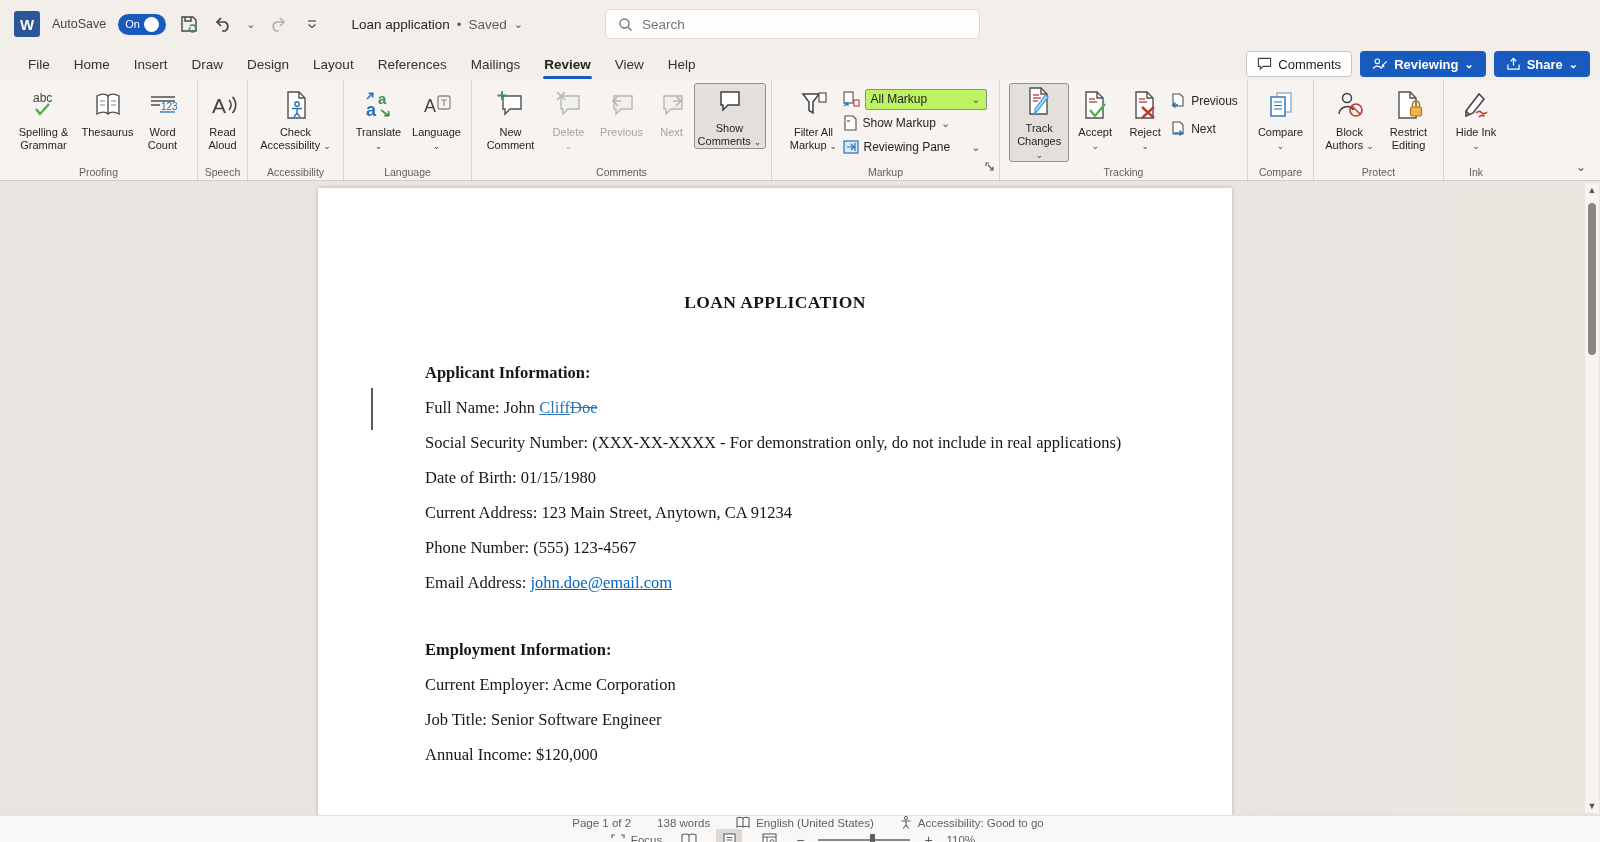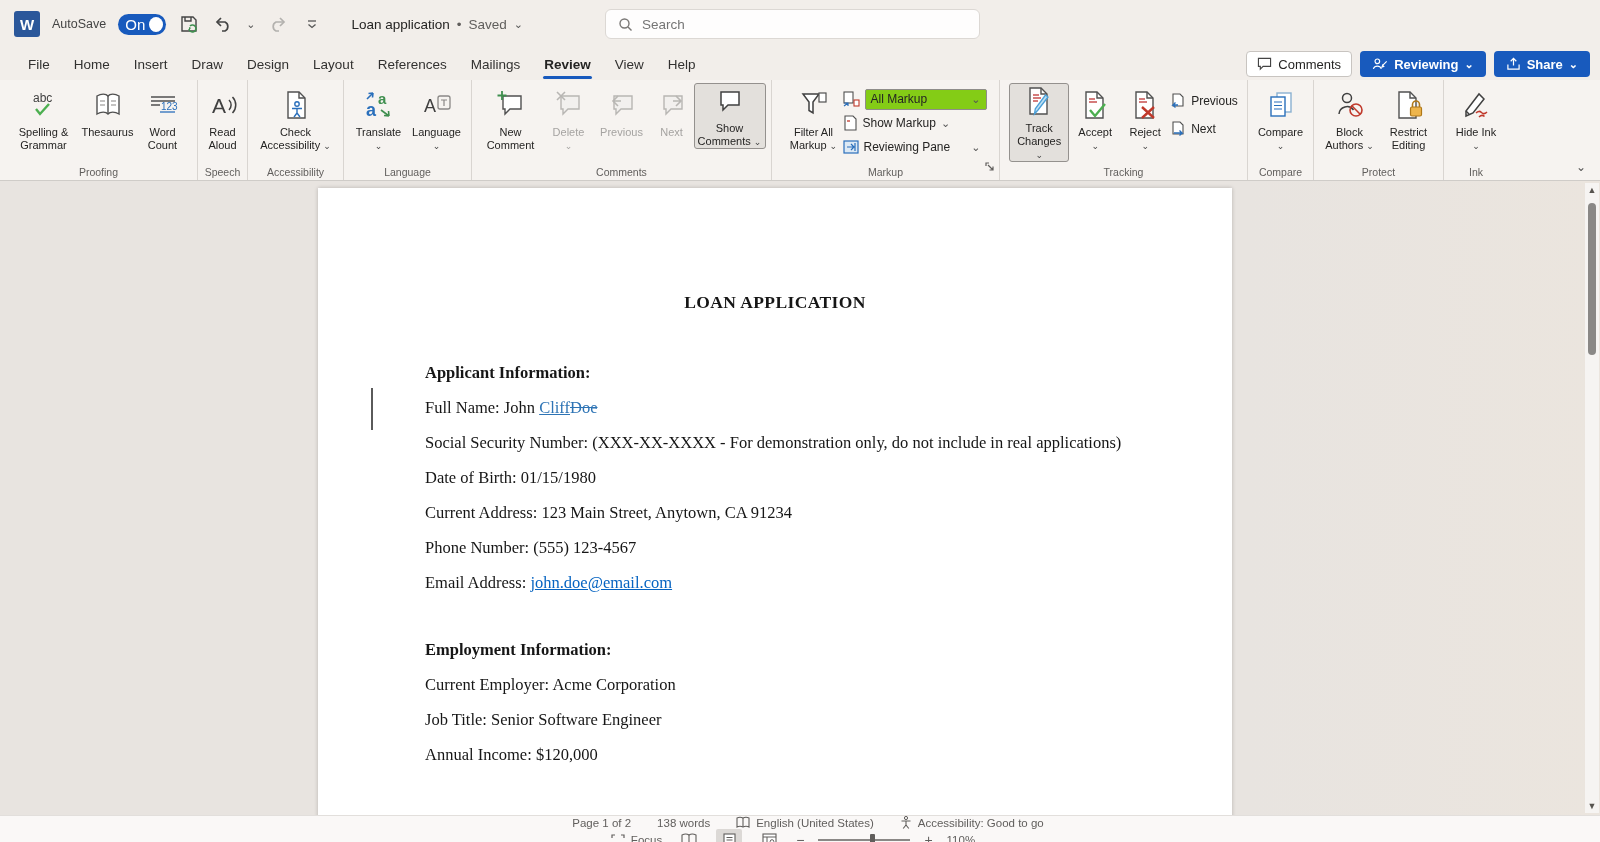--- a/index.html
+++ b/index.html
@@ -5,21 +5,21 @@
   * { margin:0; padding:0; box-sizing:border-box; }
   html,body { width:1600px; height:842px; overflow:hidden; font-family:"Liberation Sans",sans-serif; background:#e9e5e1; }
   .app { position:relative; width:1600px; height:842px; }
 
   
   .titlebar { position:absolute; top:0; left:0; right:0; height:48px; background:#f2eeea; display:flex; align-items:center; }
   .tb-left { display:flex; align-items:center; gap:12px; padding-left:14px; }
   .word-logo { width:26px; height:26px; border-radius:3px; background:#2b579a; color:#fff; display:flex; align-items:center; justify-content:center; font-weight:bold; font-size:15px; }
   .autosave-label { font-size:12.5px; color:#444; }
   .toggle { width:48px; height:21px; border-radius:11px; background:#185abd; display:flex; align-items:center; padding:2px 3px; cursor:pointer; }
-  .toggle .on-text { color:#fff; font-size:15px; margin:0 4px 0 4px; }
+  .toggle .on-text { color:#fff; font-size:11px; margin:0 4px 0 4px; }
   .toggle .knob { width:15px; height:15px; border-radius:50%; background:#fff; }
   .tb-icon { width:22px; height:22px; display:flex; align-items:center; justify-content:center; }
   .tb-icon svg { display:block; }
   .chev { font-size:11px; color:#555; line-height:1; }
   .doc-title-group { display:flex; align-items:center; gap:7px; margin-left:16px; font-size:13.5px; color:#252423; }
   .doc-status { color:#605e5c; }
   .search-box { position:absolute; left:605px; top:9px; width:375px; height:30px; background:#fefdfd; border:1px solid #dcd8d4; border-radius:6px; display:flex; align-items:center; padding-left:12px; gap:9px; }
   .search-box input { border:none; outline:none; background:transparent; font-size:13.5px; color:#605e5c; width:300px; font-family:"Liberation Sans",sans-serif; }
   .tb-right { position:absolute; right:0; top:0; height:48px; display:flex; align-items:center; }
   .avatar { width:30px; height:30px; border-radius:50%; background:#3e3d70; color:#fff; font-size:11.5px; display:flex; align-items:center; justify-content:center; margin-right:22px; }
@@ -41,21 +41,21 @@
   .rb-group { position:relative; display:flex; align-items:flex-start; justify-content:center; padding:3px 4px 16px; border-right:1px solid #d9d5d1; }
   .rb-group-label { position:absolute; bottom:2px; left:0; right:0; text-align:center; font-size:10.5px; color:#605e5c; }
   .rb-big { display:flex; flex-direction:column; align-items:center; padding:5px 3px 0; border-radius:3px; }
   .rb-big .ic { height:34px; display:flex; align-items:center; justify-content:center; }
   .rb-big .lbl { font-size:11px; line-height:13px; color:#252423; text-align:center; margin-top:4px; }
   .rb-big.active { background:#e3e0dc; border:1px solid #94918e; padding:0 2px 0; }
   .rb-big.disabled .lbl { color:#a5a3a1; }
   .lbl .chev { font-size:9px; color:#444; }
   .rb-col { display:flex; flex-direction:column; justify-content:flex-start; gap:4px; padding-top:6px; }
   .rb-row { display:flex; align-items:center; gap:5px; font-size:12px; color:#252423; height:20px; }
-  .combo { width:122px; height:21px; border:1px solid #8f8d8a; border-radius:2px; background:#84cc16; font-size:12px; color:#252423; display:flex; align-items:center; justify-content:space-between; padding:0 5px;gap:24px; }
+  .combo { width:122px; height:21px; border:1px solid #8f8d8a; border-radius:2px; background:#bef264; font-size:12px; color:#252423; display:flex; align-items:center; justify-content:space-between; padding:0 5px;gap:24px; }
   .dlg-launcher { position:absolute; right:3px; bottom:3px; }
   .collapse-chev { position:absolute; right:14px; bottom:6px; font-size:12px; color:#555; }
 
   
   .doc-area { position:absolute; top:181px; left:0; right:0; bottom:27px; background:linear-gradient(90deg,#e8e4e0 0 78%, #ebe5de 100%); overflow:hidden; }
   .page { position:absolute; left:318px; top:7px; width:914px; height:700px; background:#fff; box-shadow:0 0 4px rgba(0,0,0,.22); padding:104px 107px 0; font-family:"Liberation Serif",serif; color:#161616; }
   .doc-p { font-size:16.5px; line-height:23px; margin-bottom:12px; }
   .doc-title { font-size:17.5px; font-weight:bold; text-align:center; letter-spacing:.4px; margin-bottom:48px; }
   .doc-h { font-weight:bold; }
   .ins { color:#2e74b5; text-decoration:underline; }

